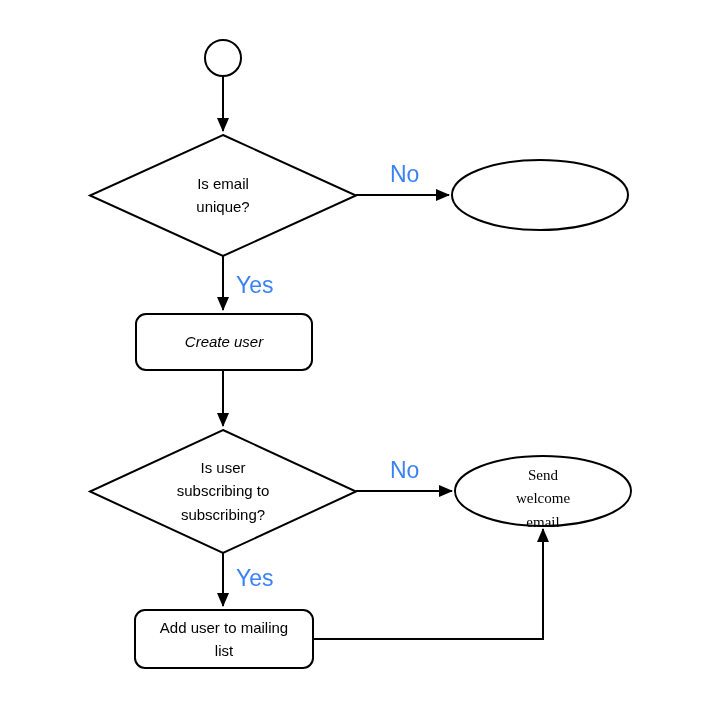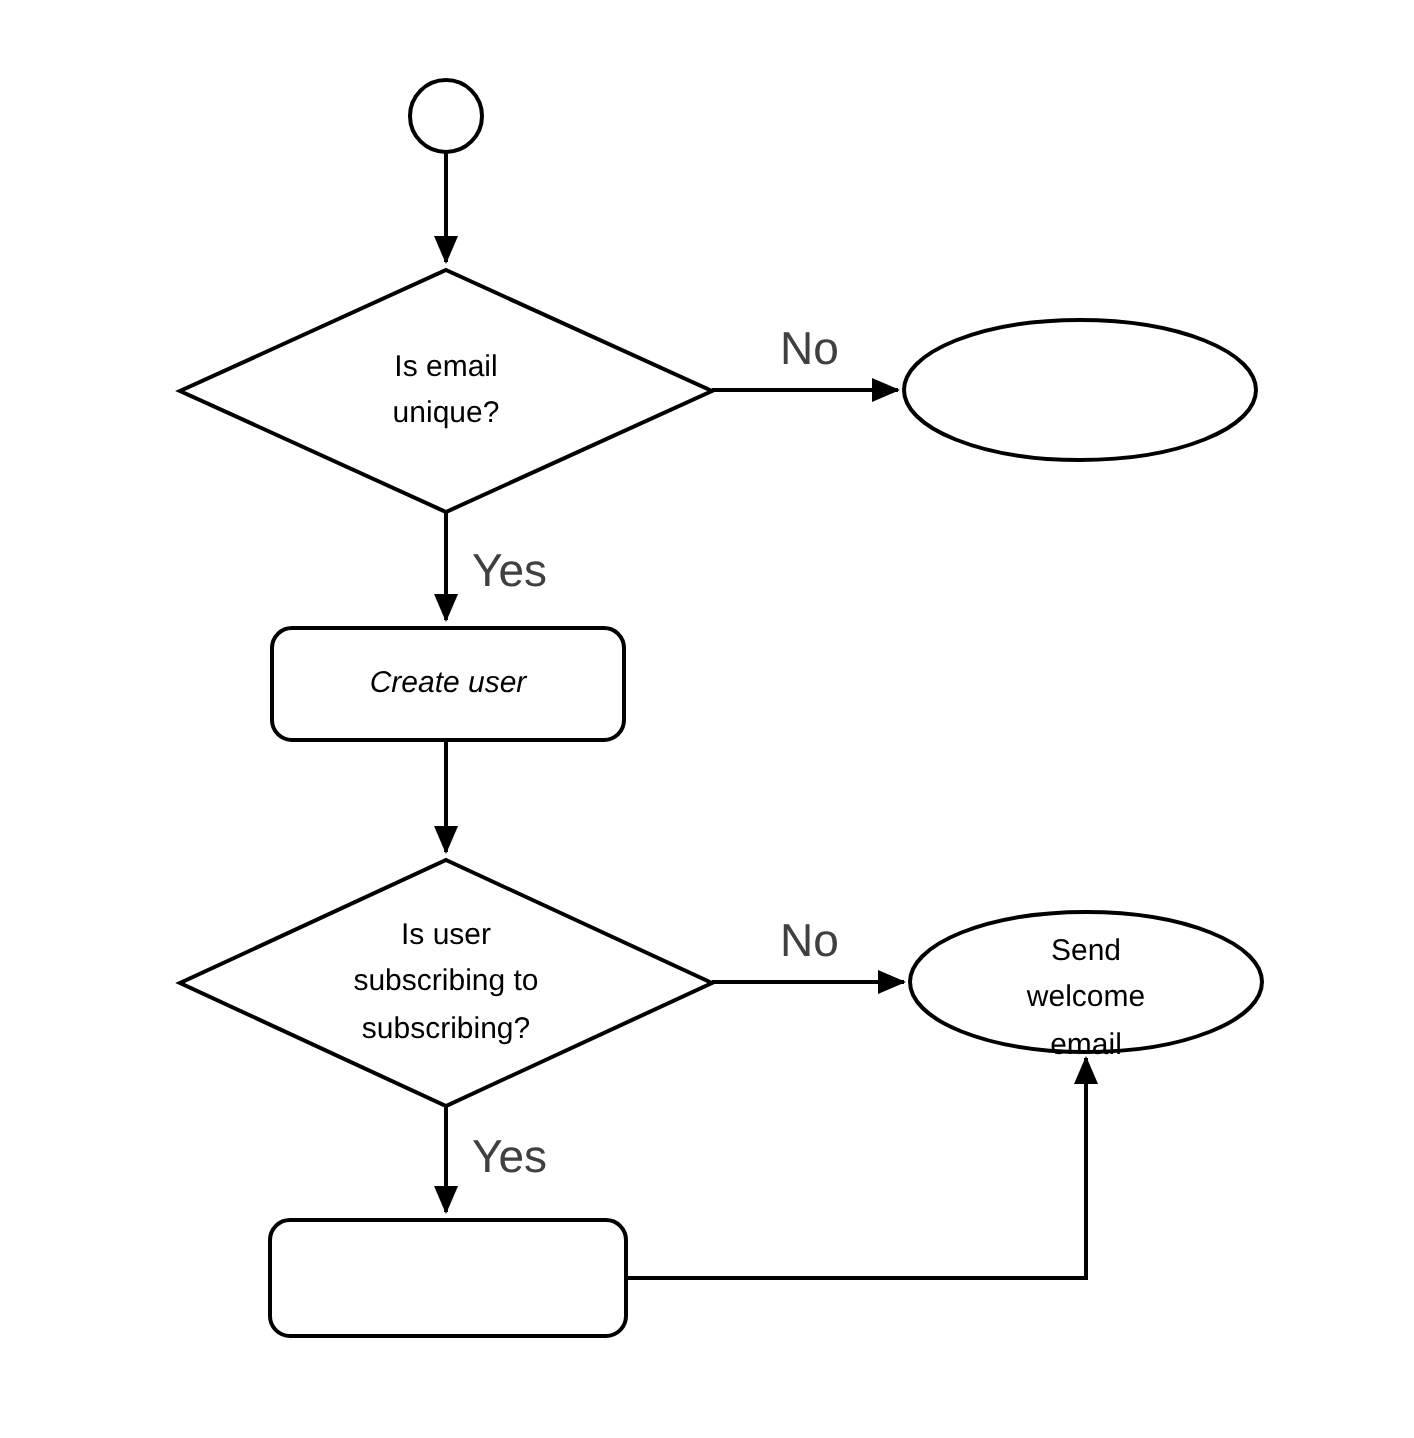--- a/index.html
+++ b/index.html
@@ -9,21 +9,21 @@
     position:relative;overflow:hidden;color:#000;
   }
   #stage{position:absolute;left:0;top:0;width:707px;height:719px;margin-top:10px;}
   #canvas{position:absolute;left:0;top:0;}
   .node-label{
     position:absolute;display:flex;align-items:center;justify-content:center;
     text-align:center;font-size:15px;line-height:1.55;color:#000;
     pointer-events:none;
   }
   .edge-label{
-    position:absolute;font-size:23px;line-height:1;color:#404040;
+    position:absolute;font-size:23px;line-height:1;color:#3b82f6;
     white-space:nowrap;pointer-events:none;
   }
 </style>
 </head>
 <body>
 
 <div id="stage">
 
   <svg id="canvas" width="707" height="719" viewBox="0 0 707 719">
     <defs>
@@ -53,22 +53,23 @@
     </g>
   </svg>
 
   <div class="node-label" style="left:178px;top:156px;width:90px;height:58px;">Is email unique?</div>
 
 
   <div class="node-label" style="left:136px;top:304px;width:176px;height:56px;font-style:italic;">Create user</div>
 
   <div class="node-label" style="left:168px;top:445px;width:110px;height:72px;">Is user subscribing to subscribing?</div>
 
-  <div class="node-label" style="left:506px;top:445px;width:74px;height:88px;">Send welcome email</div>
+  <div class="node-label" style="left:506px;top:445px;width:74px;height:88px;font-family:Liberation Serif, serif;">Send welcome email</div>
 
+  <div class="node-label" style="left:151px;top:600px;width:146px;height:58px;">Add user to mailing list</div>
 
   <div class="edge-label" style="left:390px;top:153px;">No</div>
 
   <div class="edge-label" style="left:236px;top:264px;">Yes</div>
 
   <div class="edge-label" style="left:390px;top:449px;">No</div>
 
   <div class="edge-label" style="left:236px;top:557px;">Yes</div>
 
 </div>

